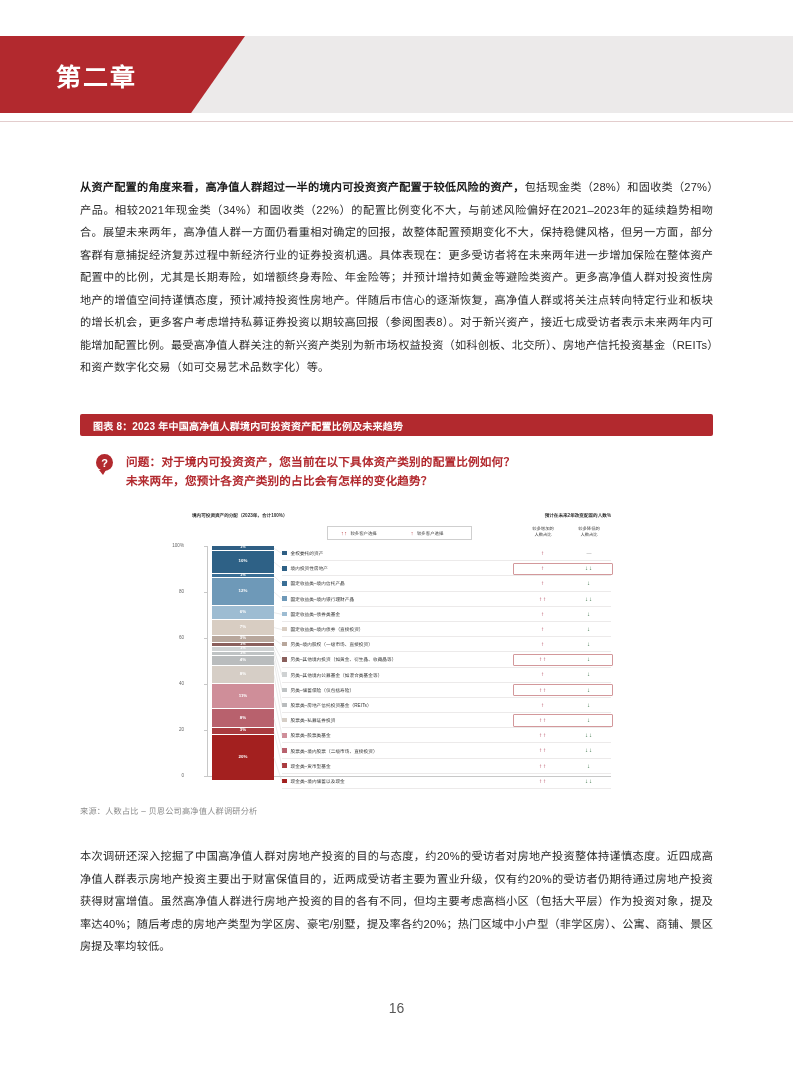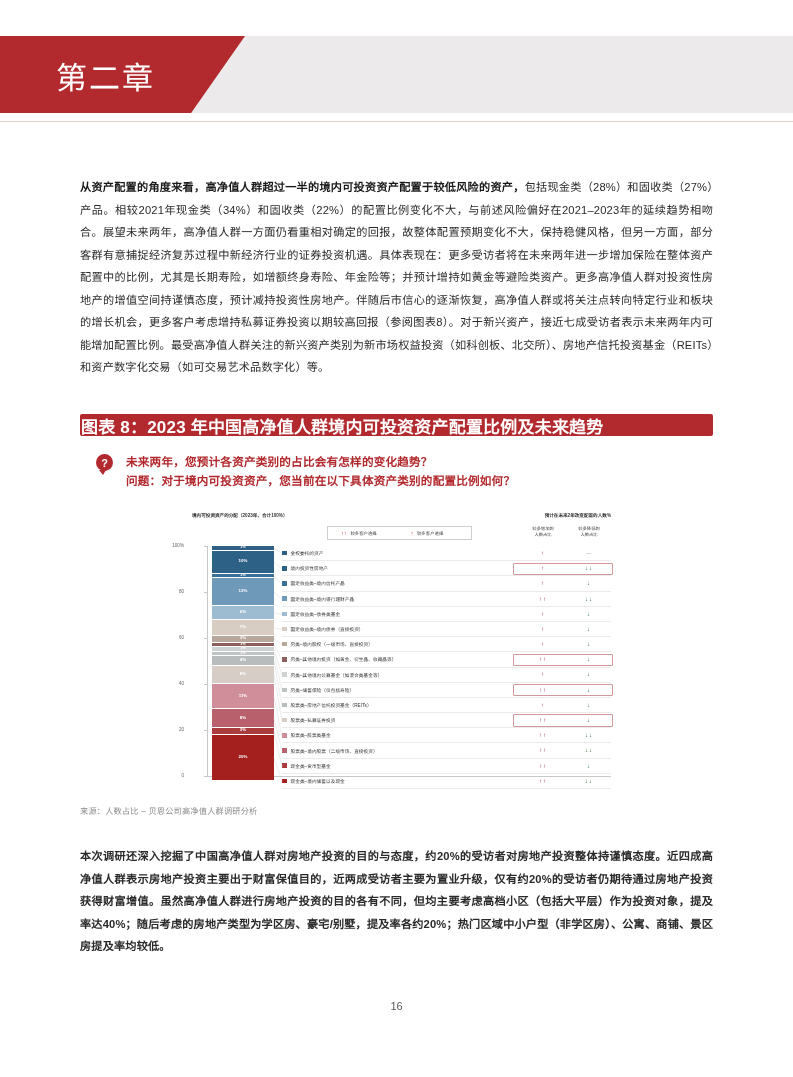--- a/index.html
+++ b/index.html
@@ -19,21 +19,21 @@
     position:absolute; left:0; top:0; width:793px; height:77px;
     background:#eceaea;
   }
   .banner-red {
     position:absolute; left:0; top:0; width:245px; height:77px;
     background:#b2292e;
     clip-path: polygon(0 0, 100% 0, 78% 100%, 0 100%);
   }
   .banner-chapter {
     position:absolute; left:56px; top:50%; transform:translateY(-50%);
-    color:#ffffff; font-size:31px; font-weight:normal; letter-spacing:2px;
+    color:#ffffff; font-size:25px; font-weight:bold; letter-spacing:2px;
     white-space:nowrap;
   }
   .banner-title {
     position:absolute; left:238px; top:50%; transform:translateY(-50%);
     color:#b2292e; font-size:20.5px; font-weight:bold; letter-spacing:0.5px;
     white-space:nowrap;
   }
   .banner-rule {
     position:absolute; left:0; top:121px; width:793px; height:1px;
     background:#e3cdcd;
@@ -43,30 +43,30 @@
   .para {
     position:absolute;
     font-size:11.2px;
     line-height:22.5px;
     text-align:justify;
     color:#2a2a2a;
     letter-spacing:0.15px;
   }
   .para b { font-weight:bold; color:#1a1a1a; }
   #para-top  { left:80px; top:176px; width:633px; }
-  #para-bot  { left:80px; top:845px; width:633px;font-weight:bold; }
+  #para-bot  { left:80px; top:845px; width:633px; }
 
   
   .fig-title-bar {
     position:absolute; left:80px; top:414px; width:633px; height:22px;
     background:#b2292e; border-radius:2px;
     display:flex; align-items:center;
   }
   .fig-title-bar span {
-    color:#fff; font-size:17px; font-weight:bold; padding-left:1px; letter-spacing:0.2px;
+    color:#fff; font-size:10px; font-weight:bold; padding-left:13px; letter-spacing:0.2px;
   }
 
   
   .q-block { position:absolute; left:96px; top:452px; width:620px; }
   .q-mark {
     position:absolute; left:0; top:2px;
     width:17px; height:17px; border-radius:50%;
     background:#b2292e; color:#fff;
     font-size:11px; font-weight:bold;
     display:flex; align-items:center; justify-content:center;
@@ -176,21 +176,21 @@
 
   
   .source {
     position:absolute; left:80px; top:804px;
     font-size:8.2px; color:#8c8c8c; letter-spacing:0.2px;
   }
 
   
   .page-no {
     position:absolute; left:0; top:1000px; width:793px; text-align:center;
-    font-size:11px; color:#595959;
+    font-size:14px; color:#595959;
   }
 </style>
 </head>
 <body>
 
 <div class="banner-wrap">
   <div class="banner-grey"></div>
   <div class="banner-red"></div>
   <div class="banner-chapter">第二章</div>
 </div>
@@ -198,22 +198,22 @@
 
 <div class="para" id="para-top"><b>从资产配置的角度来看，高净值人群超过一半的境内可投资资产配置于较低风险的资产，</b><span>包括现金类（28%）和固收类（27%）产品。相较2021年现金类（34%）和固收类（22%）的配置比例变化不大，与前述风险偏好在2021–2023年的延续趋势相吻合。展望未来两年，高净值人群一方面仍看重相对确定的回报，故整体配置预期变化不大，保持稳健风格，但另一方面，部分客群有意捕捉经济复苏过程中新经济行业的证券投资机遇。具体表现在：更多受访者将在未来两年进一步增加保险在整体资产配置中的比例，尤其是长期寿险，如增额终身寿险、年金险等；并预计增持如黄金等避险类资产。更多高净值人群对投资性房地产的增值空间持谨慎态度，预计减持投资性房地产。伴随后市信心的逐渐恢复，高净值人群或将关注点转向特定行业和板块的增长机会，更多客户考虑增持私募证券投资以期较高回报（参阅图表8）。对于新兴资产，接近七成受访者表示未来两年内可能增加配置比例。最受高净值人群关注的新兴资产类别为新市场权益投资（如科创板、北交所）、房地产信托投资基金（REITs）和资产数字化交易（如可交易艺术品数字化）等。</span></div>
 
 <div class="fig-title-bar">
   <span>图表 8：2023 年中国高净值人群境内可投资资产配置比例及未来趋势</span>
 </div>
 
 <div class="q-block">
   <div class="q-mark">?</div>
   <div class="q-lines">
+    <div class="q-line">问题：对于境内可投资资产，您当前在以下具体资产类别的配置比例如何？</div>
     <div class="q-line">未来两年，您预计各资产类别的占比会有怎样的变化趋势？</div>
-    <div class="q-line">问题：对于境内可投资资产，您当前在以下具体资产类别的配置比例如何？</div>
   </div>
 </div>
 
 <div class="chart">
 
   <div class="chart-caption-left">境内可投资资产的分配（2023年，合计100%）</div>
   <div class="chart-caption-right">预计在未来2年改变配置的人数%</div>
 
   <div class="legend-box">
     <div class="legend-item a">

